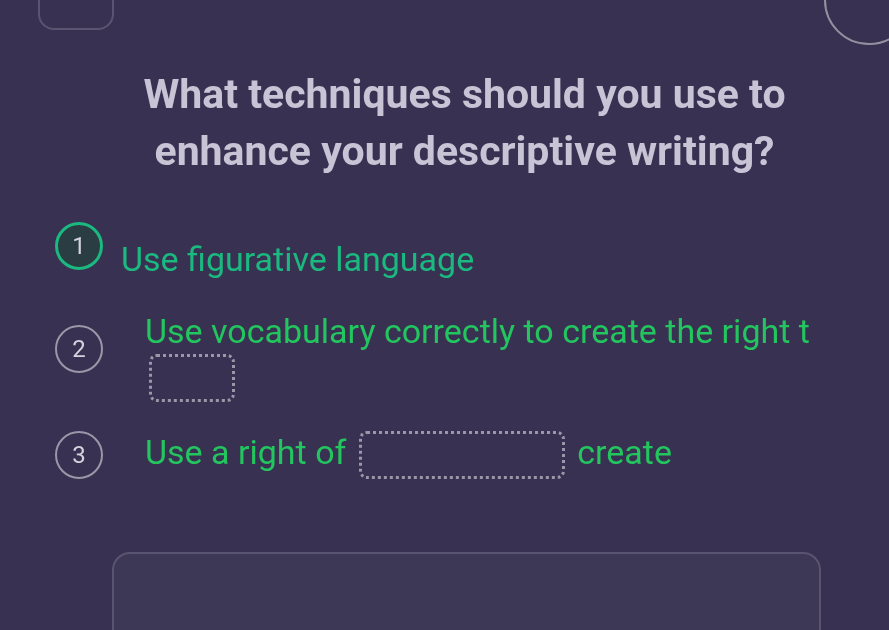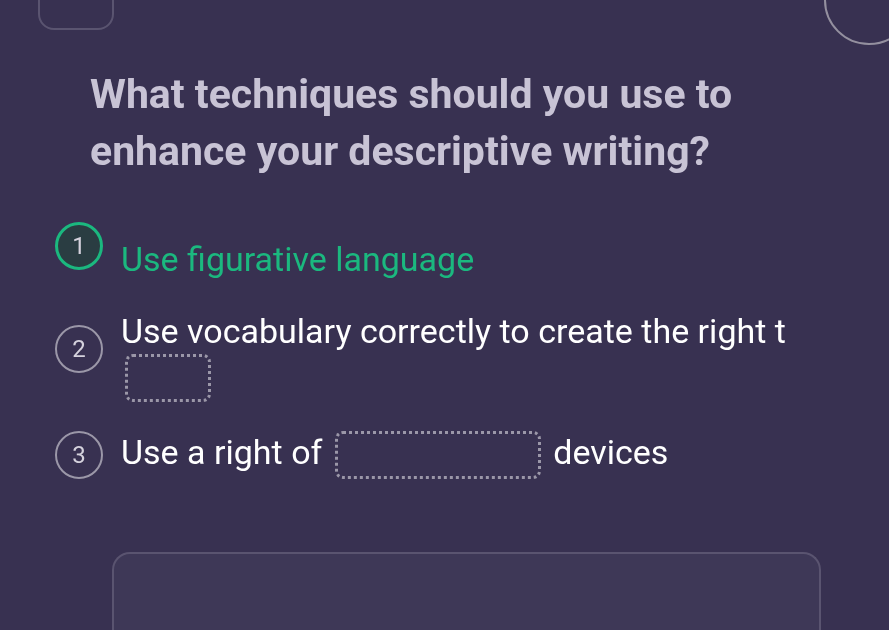--- a/index.html
+++ b/index.html
@@ -34,20 +34,21 @@
       border-radius: 50%;
     }
     .question-title {
       position: absolute;
       top: 66px;
       left: 90px;
       right: 50px;
       font-size: 41px;
       font-weight: 700;
       color: #c8c3d5;
+      text-align: center;
       line-height: 1.4;
     }
     .options-container {
       position: absolute;
       top: 210px;
       left: 55px;
       right: 40px;
     }
     .option-row {
       display: flex;
@@ -79,21 +80,22 @@
       font-size: 34px;
       font-weight: 400;
       line-height: 1.3;
       flex: 1;
     }
     .option-text.correct {
       color: #1bb87f;
       margin-top: 27px;
     }
     .option-text.normal {
-      color: #ffffff;
+      color: #22c55e;
+      margin-left: 24px;
     }
     .blank-box {
       display: inline-block;
       border: 3px dotted #9b97a8;
       border-radius: 8px;
       vertical-align: middle;
       margin: 0 4px;
     }
     .blank-small {
       width: 86px;
@@ -145,19 +147,19 @@
   <div class="option-2-wrapper">
     <div class="option-number normal option-2-number">2</div>
     <div class="option-text normal option-2-text-container">
       <span>Use vocabulary correctly to create the right t</span><span class="blank-box blank-small"></span>
     </div>
   </div>
 
   <div class="option-row">
     <div class="option-number normal">3</div>
     <div class="option-text normal">
-      <span>Use a right of </span><span class="blank-box blank-large"></span><span> devices</span>
+      <span>Use a right of </span><span class="blank-box blank-large"></span><span> create</span>
     </div>
   </div>
 
 </div>
 
 <div class="bottom-box"></div>
 
 </body></html>

